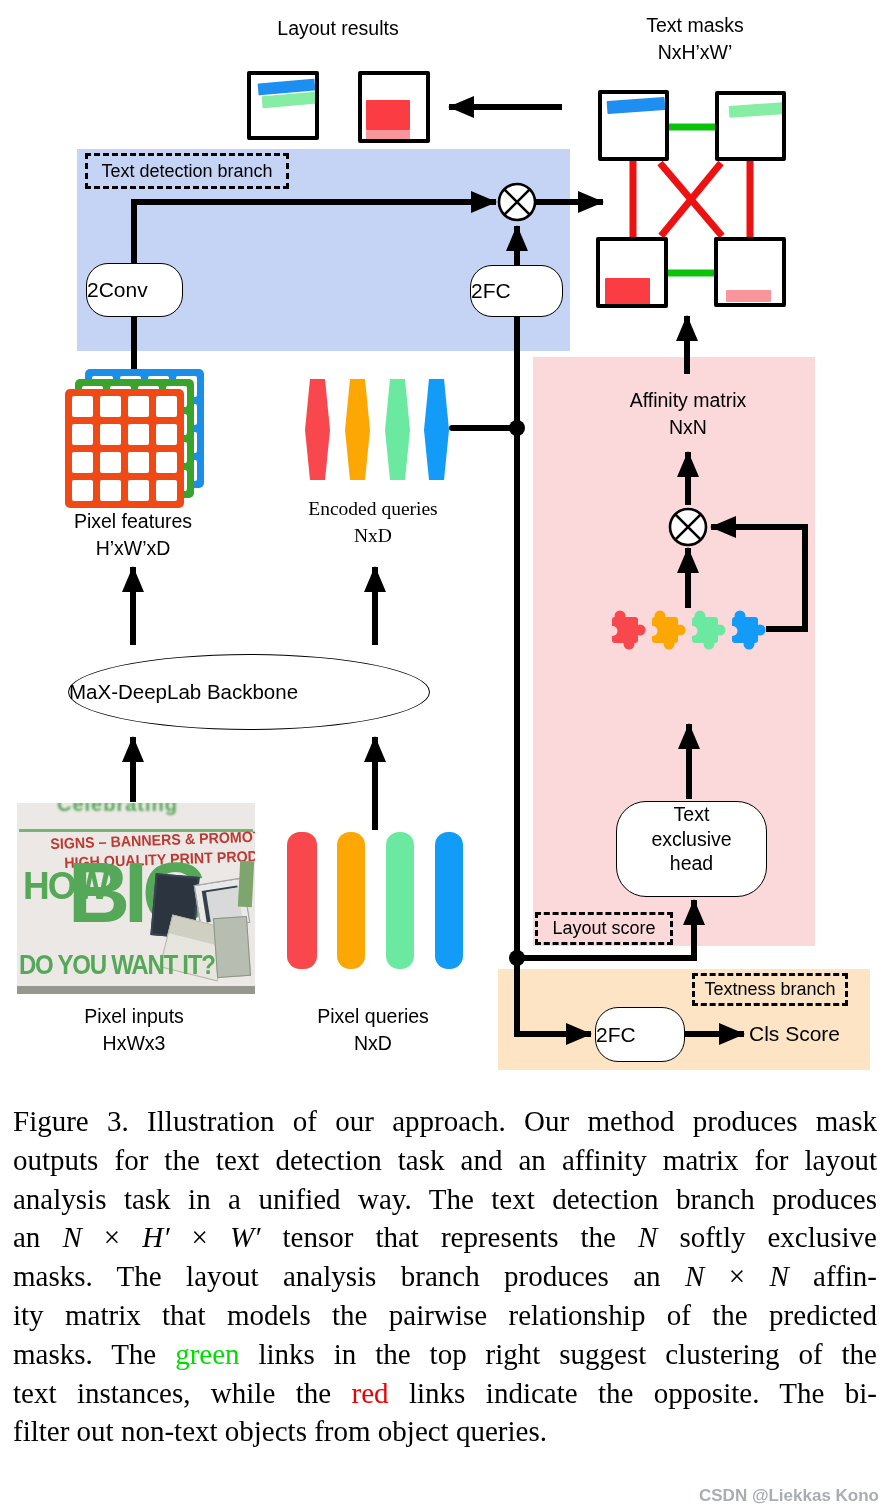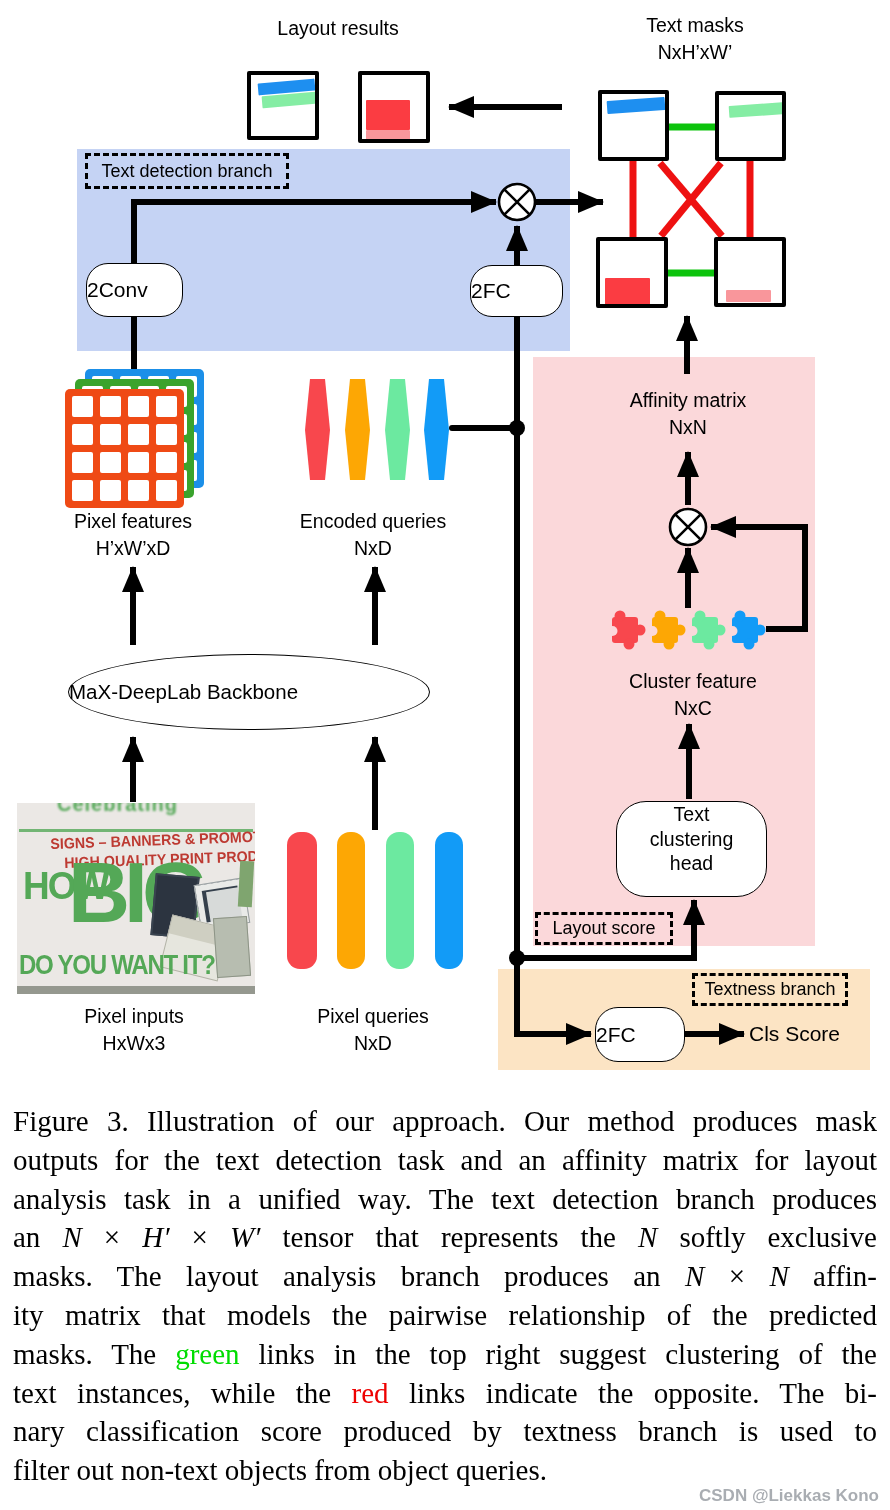--- a/index.html
+++ b/index.html
@@ -49,21 +49,21 @@
   #maskC{left:596px;top:237px;width:72px;height:71px;}
   #maskC .r1{left:5px;top:37px;width:45px;height:31px;background:var(--mask-red);}
   #maskD{left:714px;top:237px;width:72px;height:70px;}
   #maskD .r1{left:8px;top:49px;width:45px;height:12px;background:var(--mask-pink);}
 
   
   .lbl{position:absolute;width:200px;text-align:center;font-size:19.5px;line-height:26.5px;}
   #lbl-layout-results{left:238px;top:15px;}
   #lbl-text-masks{left:595px;top:12px;}
   #lbl-pixel-features{left:33px;top:508px;}
-  #lbl-encoded-queries{left:273px;top:508px;}
+  #lbl-encoded-queries{left:273px;top:496px;font-family:Liberation Serif, serif;}
   #lbl-affinity{left:588px;top:387px;}
   #lbl-cluster{left:593px;top:668px;}
   #lbl-pixel-inputs{left:34px;top:1003px;}
   #lbl-object-queries{left:273px;top:1003px;}
   #lbl-cls{left:749px;top:1021px;width:130px;text-align:left;font-size:21px;}
 
   
   #banner{position:absolute;left:17px;top:803px;width:238px;height:191px;overflow:hidden;
           background:linear-gradient(100deg,#efeceا 0%,#e8e5e2 30%,#f1eeea 55%,#e6e3e0 80%,#edebe7 100%);
           background-color:#ebe8e5;}
@@ -254,21 +254,21 @@
     <span>2Conv</span>
   </div>
   <div class="node" id="node-2fc-det">
     <span>2FC</span>
   </div>
   <div class="node" id="node-backbone">
     <span>MaX-DeepLab Backbone</span>
   </div>
   <div class="node" id="node-cluster-head">
     <span>Text</span>
-    <span>clustering</span>
+    <span>exclusive</span>
     <span>head</span>
   </div>
   <div class="node" id="node-2fc-tex">
     <span>2FC</span>
   </div>
 
   <div class="mbox" id="res1">
     <div class="bar b1"></div>
     <div class="bar b2"></div>
   </div>
@@ -301,24 +301,20 @@
     <div>Pixel features</div>
     <div>H’xW’xD</div>
   </div>
   <div class="lbl" id="lbl-encoded-queries">
     <div>Encoded queries</div>
     <div>NxD</div>
   </div>
   <div class="lbl" id="lbl-affinity">
     <div>Affinity matrix</div>
     <div>NxN</div>
-  </div>
-  <div class="lbl" id="lbl-cluster">
-    <div>Cluster feature</div>
-    <div>NxC</div>
   </div>
   <div class="lbl" id="lbl-pixel-inputs">
     <div>Pixel inputs</div>
     <div>HxWx3</div>
   </div>
   <div class="lbl" id="lbl-object-queries">
     <div>Pixel queries</div>
     <div>NxD</div>
   </div>
   <div class="lbl" id="lbl-cls">
@@ -343,18 +339,17 @@
 
   <div id="caption">
       <div class="cap-line"><span>Figure 3. Illustration of our approach. Our method produces mask</span></div>
       <div class="cap-line"><span>outputs for the text detection task and an affinity matrix for layout</span></div>
       <div class="cap-line"><span>analysis task in a unified way. The text detection branch produces</span></div>
       <div class="cap-line"><span>an </span><span class="seg-math">N</span><span> × </span><span class="seg-math">H′</span><span> × </span><span class="seg-math">W′</span><span> tensor that represents the </span><span class="seg-math">N</span><span> softly exclusive</span></div>
       <div class="cap-line"><span>masks. The layout analysis branch produces an </span><span class="seg-math">N</span><span> × </span><span class="seg-math">N</span><span> affin-</span></div>
       <div class="cap-line"><span>ity matrix that models the pairwise relationship of the predicted</span></div>
       <div class="cap-line"><span>masks. The </span><span class="seg-green">green</span><span> links in the top right suggest clustering of the</span></div>
       <div class="cap-line"><span>text instances, while the </span><span class="seg-red">red</span><span> links indicate the opposite. The bi-</span></div>
-      <div class="cap-line"><span>nary classification score produced by textness branch is used to</span></div>
       <div class="cap-line"><span>filter out non-text objects from object queries.</span></div>
     </div>
 
   <div id="watermark">CSDN @Liekkas Kono</div>
 </div>
 
 </body></html>

